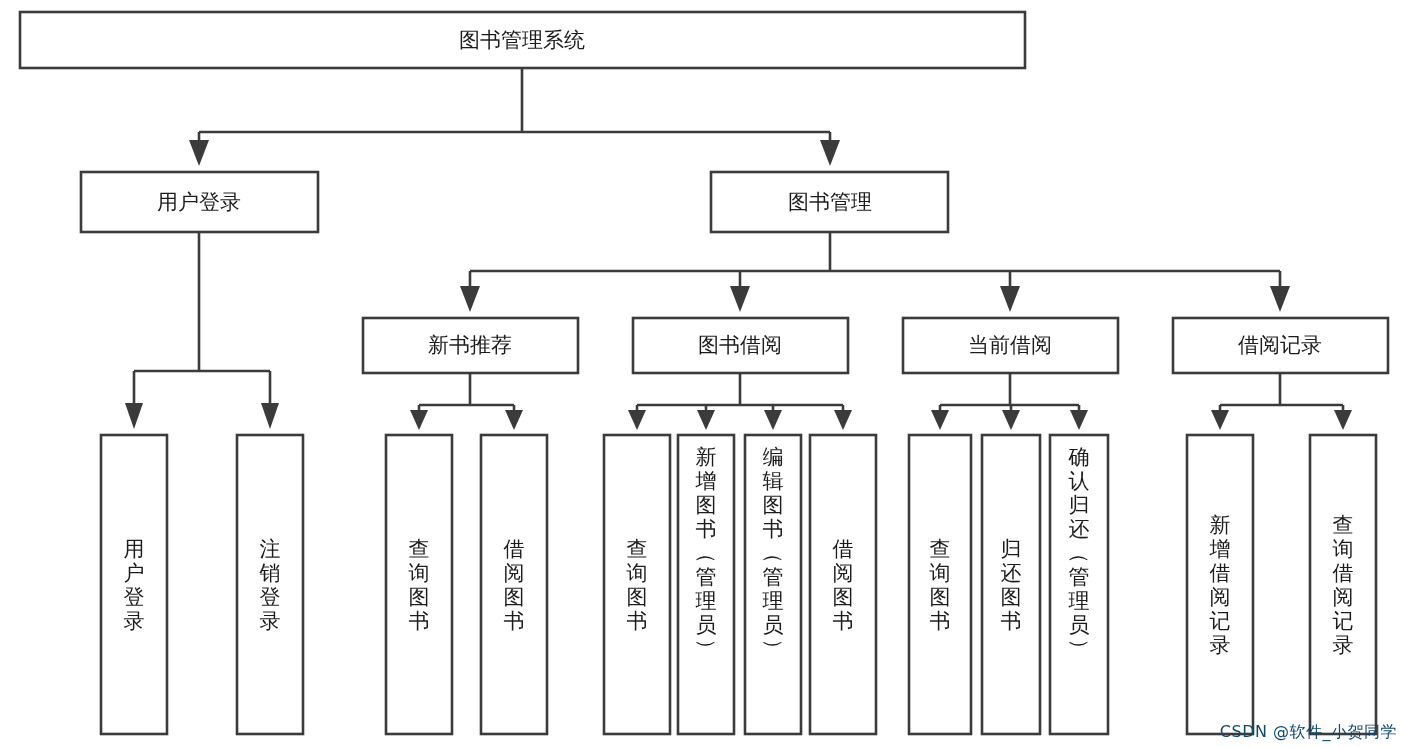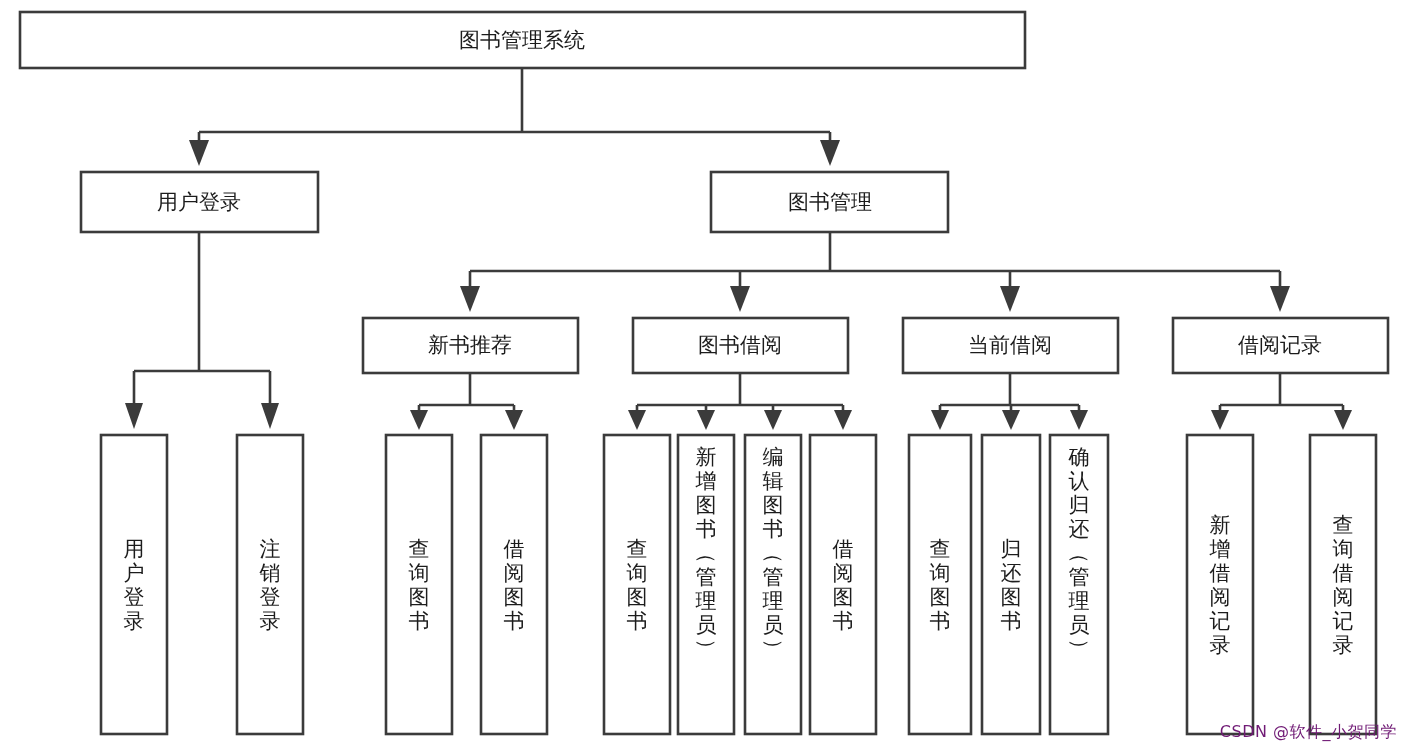--- a/index.html
+++ b/index.html
@@ -69,21 +69,21 @@
   .vert-char.paren {
     transform: rotate(90deg);
     display: inline-block;
   }
   .watermark {
     position: absolute;
     right: 8px;
     bottom: 4px;
     font-family: "DejaVu Sans", "Liberation Sans", sans-serif;
     font-size: 16px;
-    color: #701a75;
+    color: #0c4a6e;
     letter-spacing: 0.5px;
     white-space: nowrap;
     user-select: none;
   }
 </style>
 </head>
 <body>
 
 <div id="diagram-root">
 

